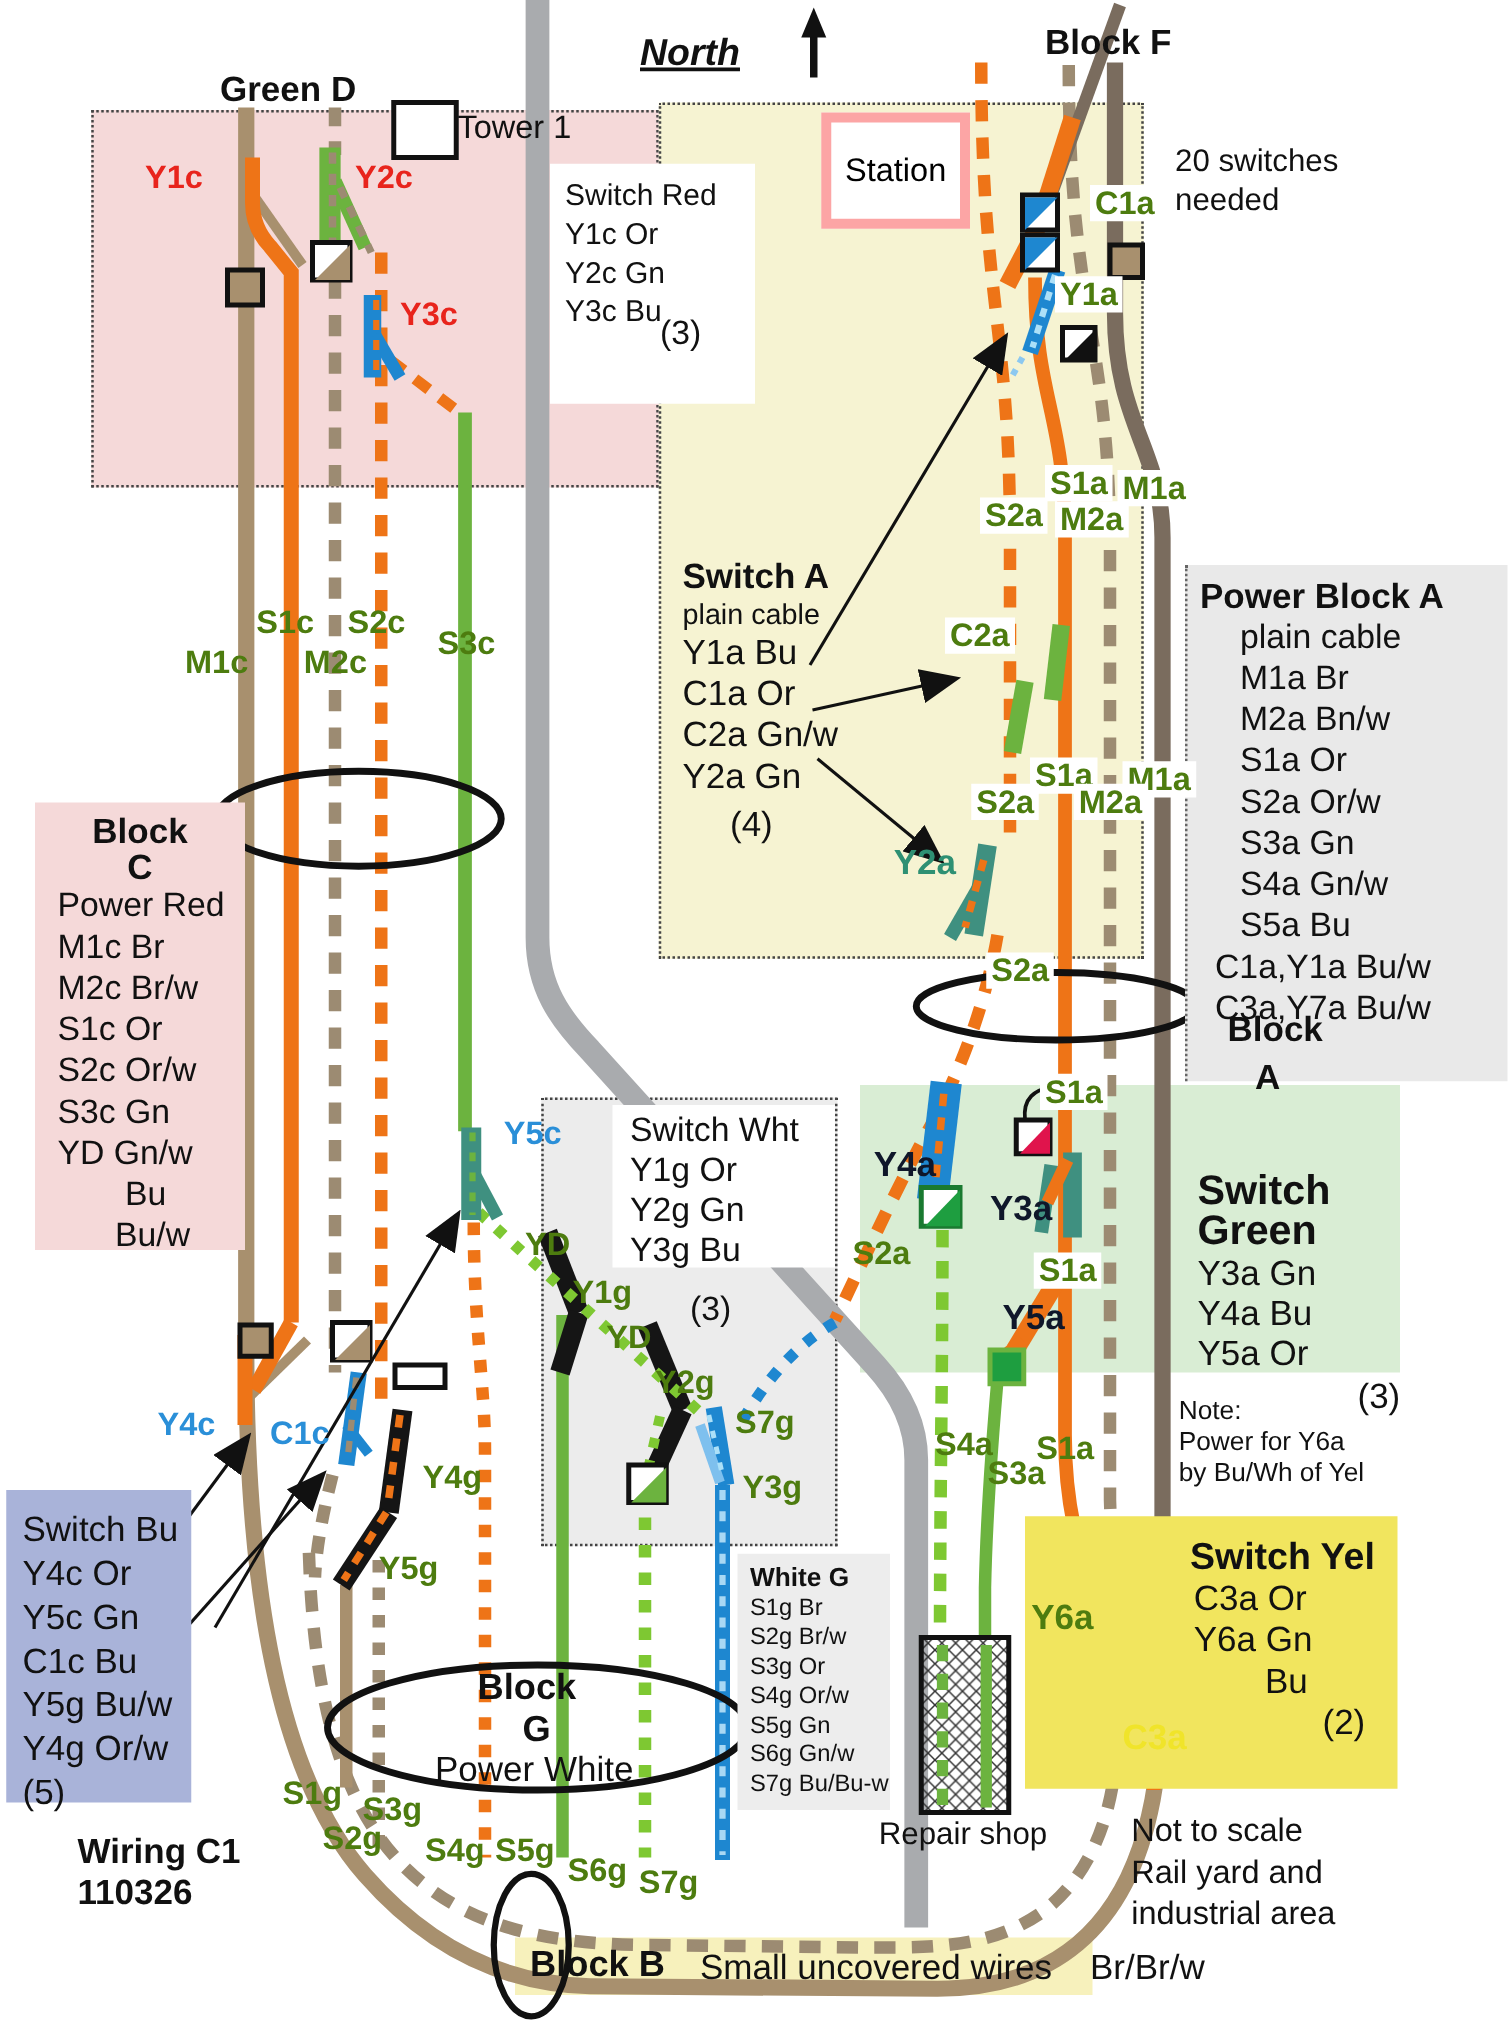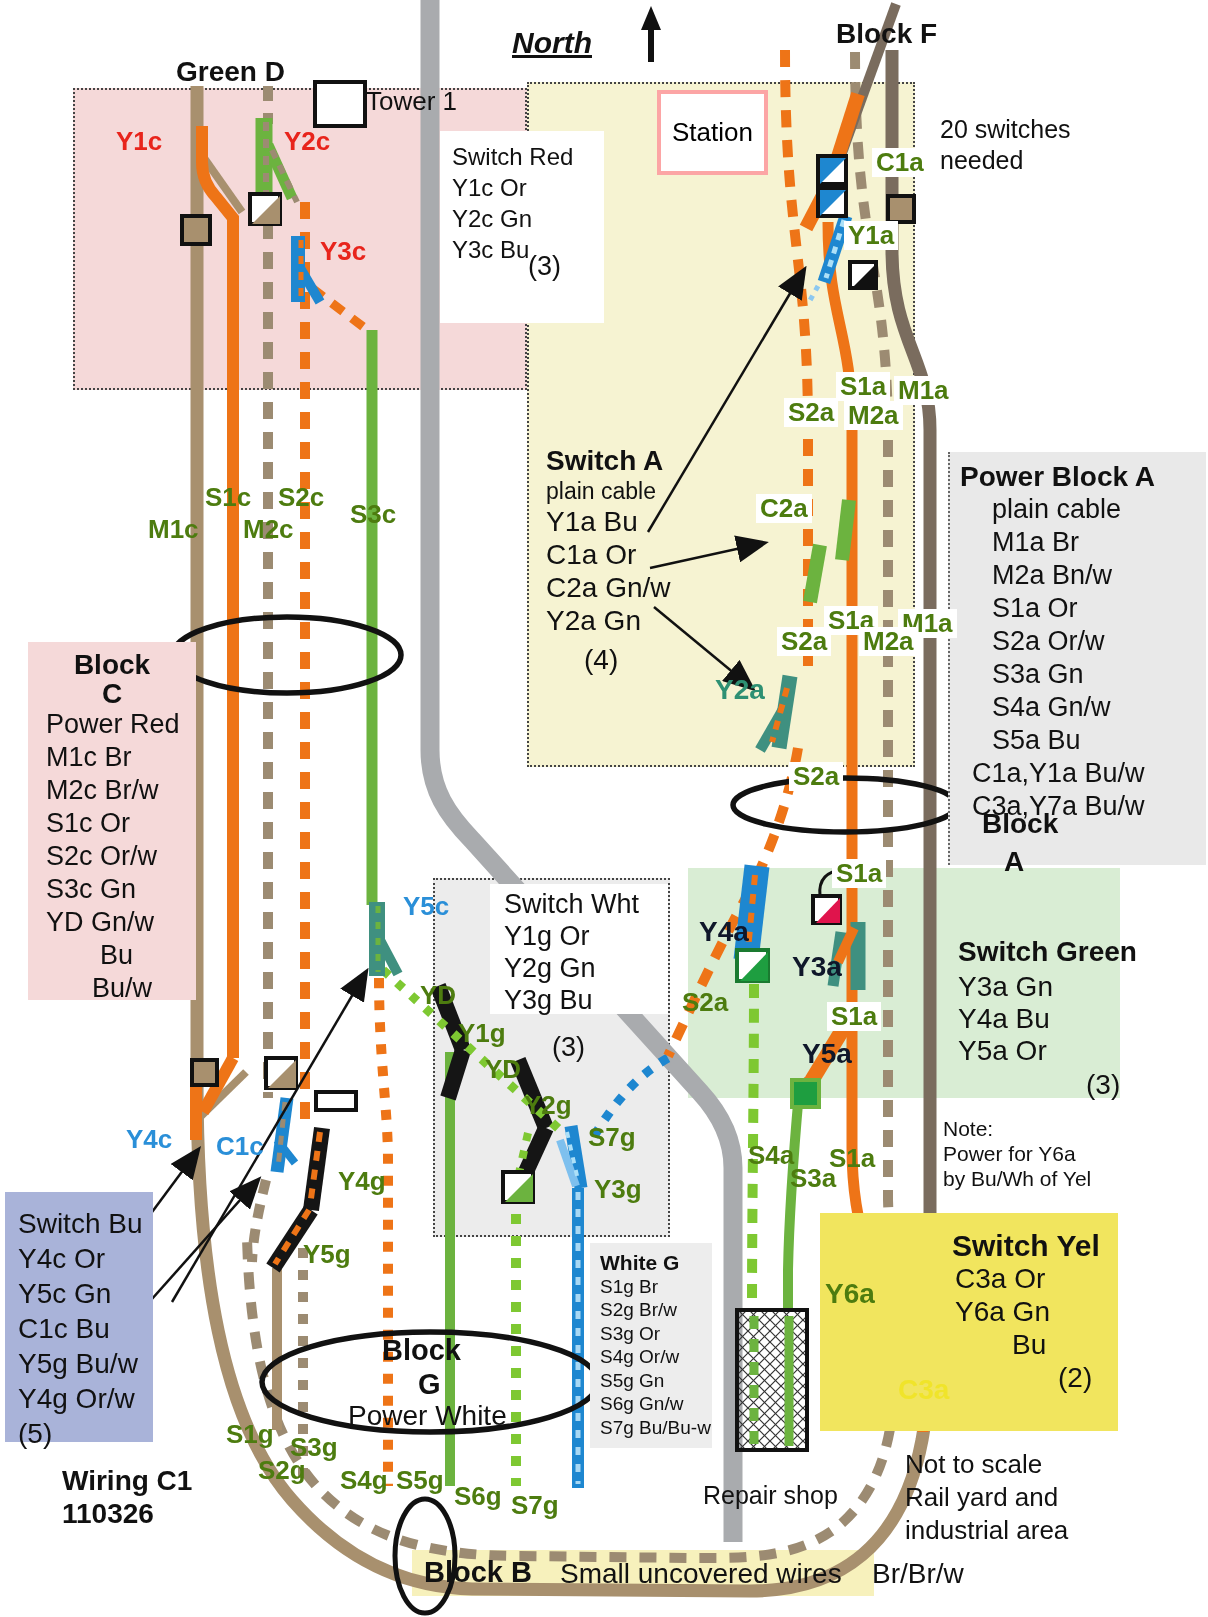--- a/index.html
+++ b/index.html
@@ -24,34 +24,34 @@
   #power-a-box .ttl{font-size:28px;}
   #power-a-box .ln{padding-left:32px;}
   #power-a-box .ln.wide{padding-left:12px;}
   #block-c-box{left:28px;top:642px;width:168px;height:358px;background:#f5d9d9;font-size:27px;line-height:33px;padding-top:8px;box-sizing:border-box;}
   #block-c-box .ttl{text-align:center;font-size:28px;line-height:29px;}
   #block-c-box .ln{padding-left:18px;}
   #block-c-box .ln.ind1{padding-left:72px;} #block-c-box .ln.ind2{padding-left:64px;}
   #switch-wht-box{left:490px;top:884px;width:178px;height:130px;background:#fff;font-size:27px;line-height:32px;padding:4px 0 0 14px;box-sizing:border-box;}
   #wht-cnt{left:552px;top:1032px;font-size:27px;}
   #switch-green-box{left:958px;top:936px;width:190px;font-size:28px;line-height:32px;}
-  #switch-green-box .ttl{font-size:28px;margin-bottom:3px;}
+  #switch-green-box .ttl{font-size:33px;margin-bottom:3px;}
   #switch-green-box .cnt{margin-left:128px;margin-top:2px;}
   #switch-bu-box{left:5px;top:1192px;width:148px;height:250px;background:#a9b3d9;font-size:28px;line-height:35px;padding:14px 0 0 13px;box-sizing:border-box;}
   #switch-yel-box{left:820px;top:1213px;width:298px;height:218px;background:#f1e55e;font-size:28px;line-height:33px;padding-top:16px;box-sizing:border-box;}
   #switch-yel-box .ttl{font-size:30px;padding-left:132px;}
   #switch-yel-box .ln{padding-left:135px;}
   #switch-yel-box .ln.c3{padding-left:192px;}
   #switch-yel-box .cnt{padding-left:238px;}
   #white-g-box{left:590px;top:1243px;width:122px;height:205px;background:#ededed;font-size:19px;line-height:23.5px;padding:8px 0 0 10px;box-sizing:border-box;}
   #white-g-box .ttl{font-size:21px;}
   #note-box{left:943px;top:1116px;font-size:21px;line-height:25px;}
   #nts-box{left:905px;top:1448px;font-size:26px;line-height:33px;}
   #wiring-box{left:62px;top:1464px;font-size:28px;line-height:33px;font-weight:bold;}
-  #station-box{left:657px;top:90px;width:103px;height:77px;background:#fff;border:4px solid #fca5a5;display:flex;align-items:center;justify-content:center;font-size:26px;}
+  #station-box{left:657px;top:90px;width:103px;height:77px;background:#fff;border:8px solid #fca5a5;display:flex;align-items:center;justify-content:center;font-size:26px;}
   #tower1-box{left:313px;top:80px;width:46px;height:40px;background:#fff;border:4px solid #111;}
   #bb-band{left:412px;top:1550px;width:462px;height:46px;background:#f7f1bc;z-index:2;position:absolute;}
 </style>
 </head>
 <body>
 
 <div id="stage">
 
   <div class="region dotted z1" style="left:73px;top:88px;width:450px;height:298px;background:#f5d9d9;"></div>
   <div class="region dotted z1" style="left:527px;top:82px;width:384px;height:681px;background:#f6f3d2;"></div>
@@ -427,21 +427,21 @@
     <div class="ln">110326</div>
   </div>
 
   <div class="txt" style="left:512px;top:26px;font-size:30px;font-weight:bold;font-style:italic;text-decoration:underline;">North</div>
   <div class="txt" style="left:176px;top:56px;font-size:28px;font-weight:bold;">Green D</div>
   <div class="txt" style="left:836px;top:18px;font-size:28px;font-weight:bold;">Block F</div>
   <div class="txt" style="left:366px;top:86px;font-size:26px;">Tower 1</div>
   <div class="txt" style="left:940px;top:114px;font-size:25px;line-height:31px;width:170px;white-space:normal;">20 switches needed</div>
   <div class="txt" style="left:982px;top:808px;font-size:28px;font-weight:bold;">Block</div>
   <div class="txt" style="left:1004px;top:846px;font-size:28px;font-weight:bold;">A</div>
-  <div class="txt" style="left:703px;top:1453px;font-size:25px;margin-top:28px;">Repair shop</div>
+  <div class="txt" style="left:703px;top:1453px;font-size:25px;">Repair shop</div>
   <div class="txt" style="left:382px;top:1334px;font-size:29px;font-weight:bold;">Block</div>
   <div class="txt" style="left:418px;top:1368px;font-size:29px;font-weight:bold;">G</div>
   <div class="txt" style="left:348px;top:1400px;font-size:28px;">Power White</div>
   <div class="txt" style="left:424px;top:1556px;font-size:29px;font-weight:bold;">Block B</div>
   <div class="txt" style="left:560px;top:1558px;font-size:28px;">Small uncovered wires</div>
   <div class="txt" style="left:872px;top:1558px;font-size:28px;">Br/Br/w</div>
 
   <span class="lb red" style="left:116px;top:128px;">Y1c</span>
   <span class="lb red" style="left:284px;top:128px;">Y2c</span>
   <span class="lb red" style="left:320px;top:238px;">Y3c</span>

